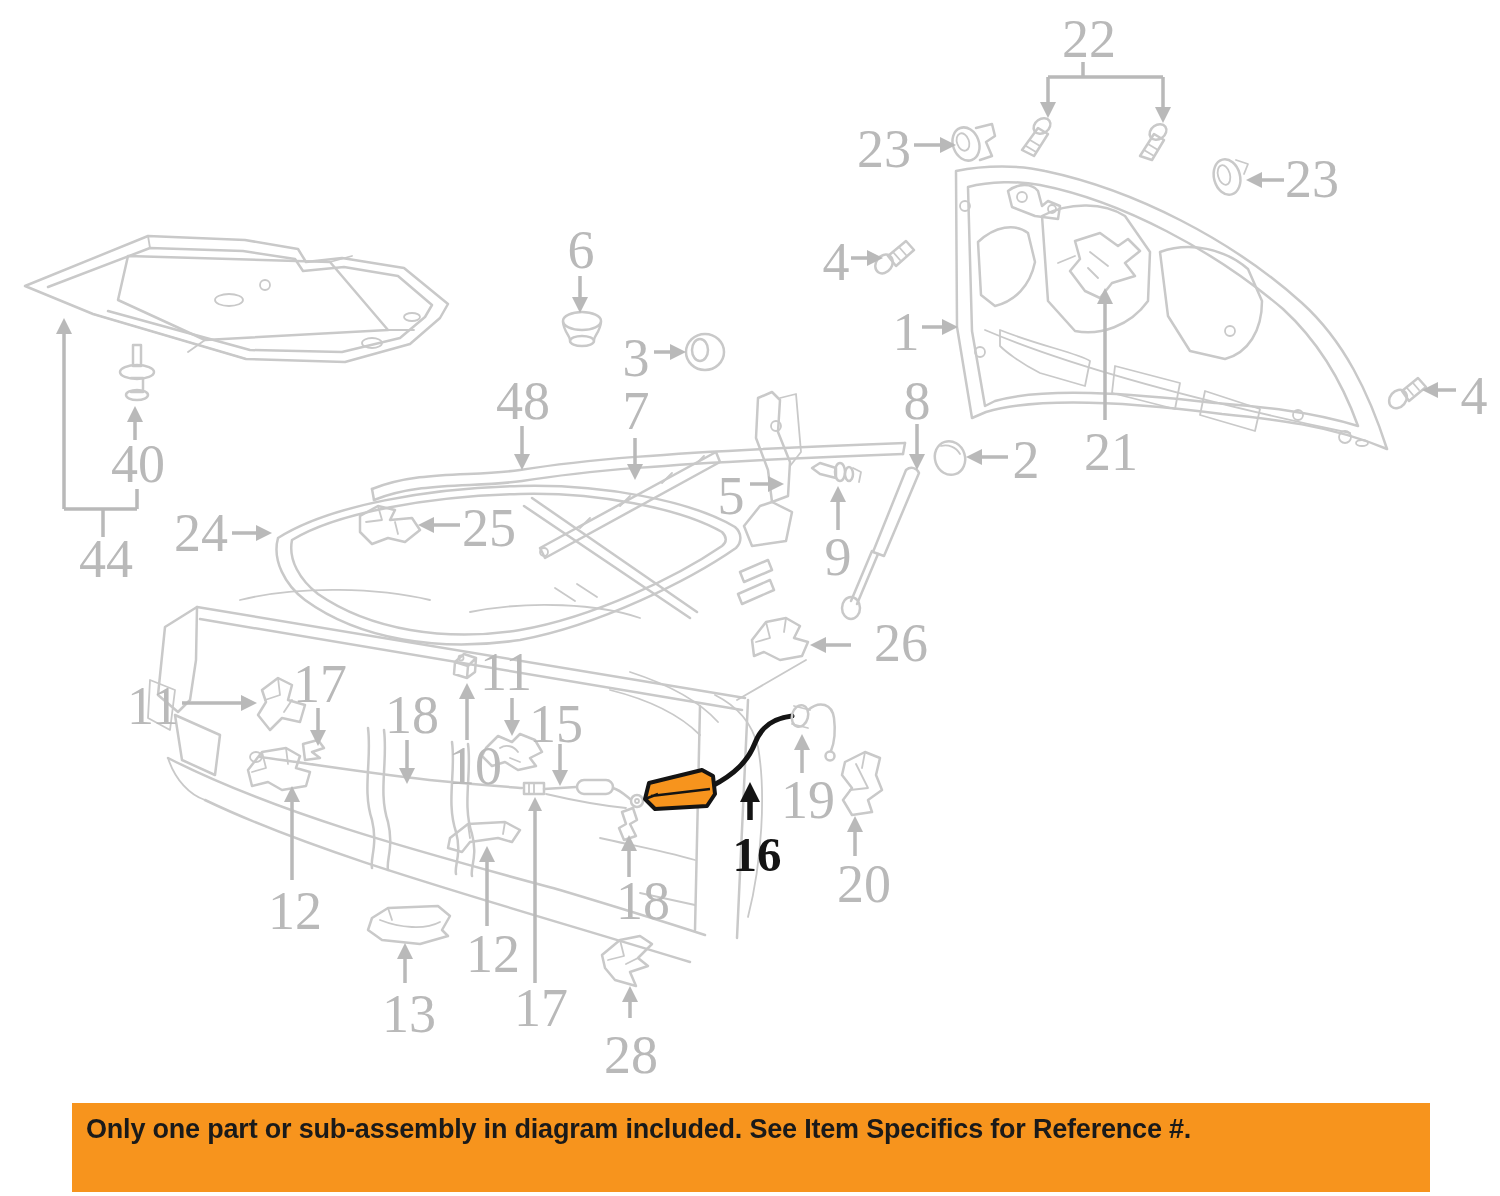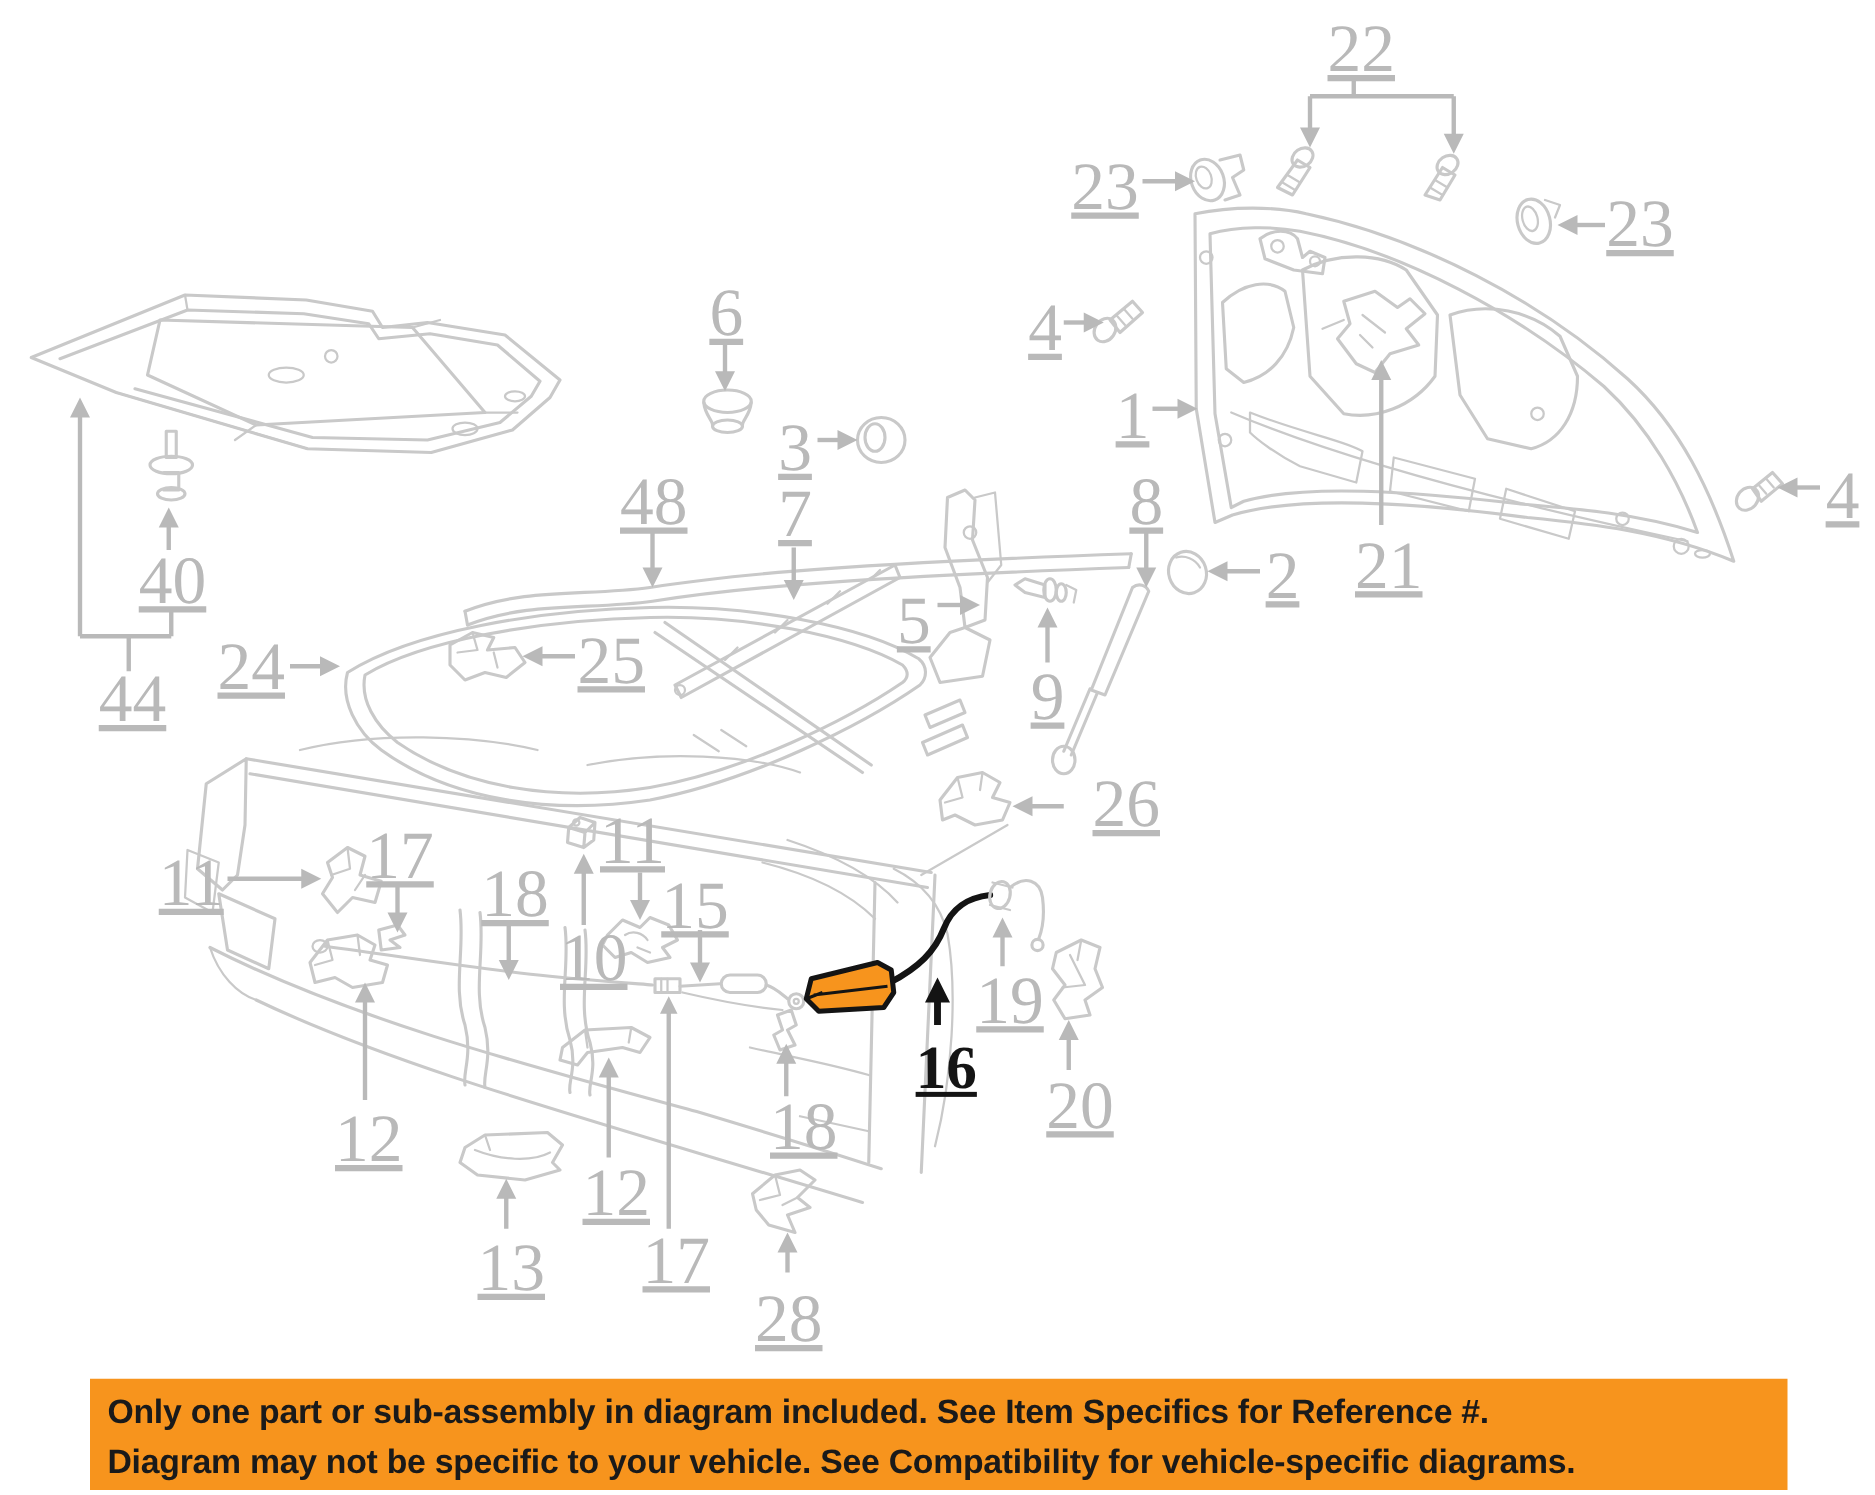--- a/index.html
+++ b/index.html
@@ -4,21 +4,21 @@
 <style>
   html,body{margin:0;padding:0;background:#fff;}
   #stage{
     position:relative;width:1500px;height:1196px;background:var(--bg,#fff);
     overflow:hidden;font-family:"Liberation Serif",serif;
   }
   #artwork{position:absolute;left:0;top:0;width:1500px;height:1196px;}
   .callout{
     position:absolute;transform:translate(-50%,-50%);
     font-family:"Liberation Serif",serif;font-size:54px;line-height:1;
-    color:var(--number,#b9b9b9);white-space:nowrap;user-select:none;text-decoration:underline;
+    color:var(--number,#b9b9b9);white-space:nowrap;user-select:none;
   }
   .callout.highlight-label{
     color:var(--ink,#111);font-weight:bold;font-size:49px;
   }
   #banner{
     position:absolute;left:72px;top:1103px;width:1358px;height:89px;
     background:var(--banner-bg,#f7941d);color:var(--banner-text,#1a1a1a);
     font-family:"Liberation Sans",sans-serif;font-weight:bold;
     font-size:27px;letter-spacing:-0.2px;line-height:40px;
     padding:6px 0 0 14px;box-sizing:border-box;
@@ -354,16 +354,15 @@
   <div class="callout" style="left:409px;top:1014px">13</div>
   <div class="callout" style="left:541px;top:1008px">17</div>
   <div class="callout" style="left:643px;top:901px">18</div>
   <div class="callout" style="left:631px;top:1055px">28</div>
   <div class="callout" style="left:808px;top:800px">19</div>
   <div class="callout" style="left:864px;top:884px">20</div>
   <div class="callout highlight-label" style="left:757px;top:854px">16</div>
 
   <div id="banner">
     <div>Only one part or sub-assembly in diagram included. See Item Specifics for Reference #.</div>
-    <div>Diagram may not be specific to your vehicle. See Compatibility for vehicle-specific diagrams.</div>
   </div>
 
 </div>
 
 </body></html>

